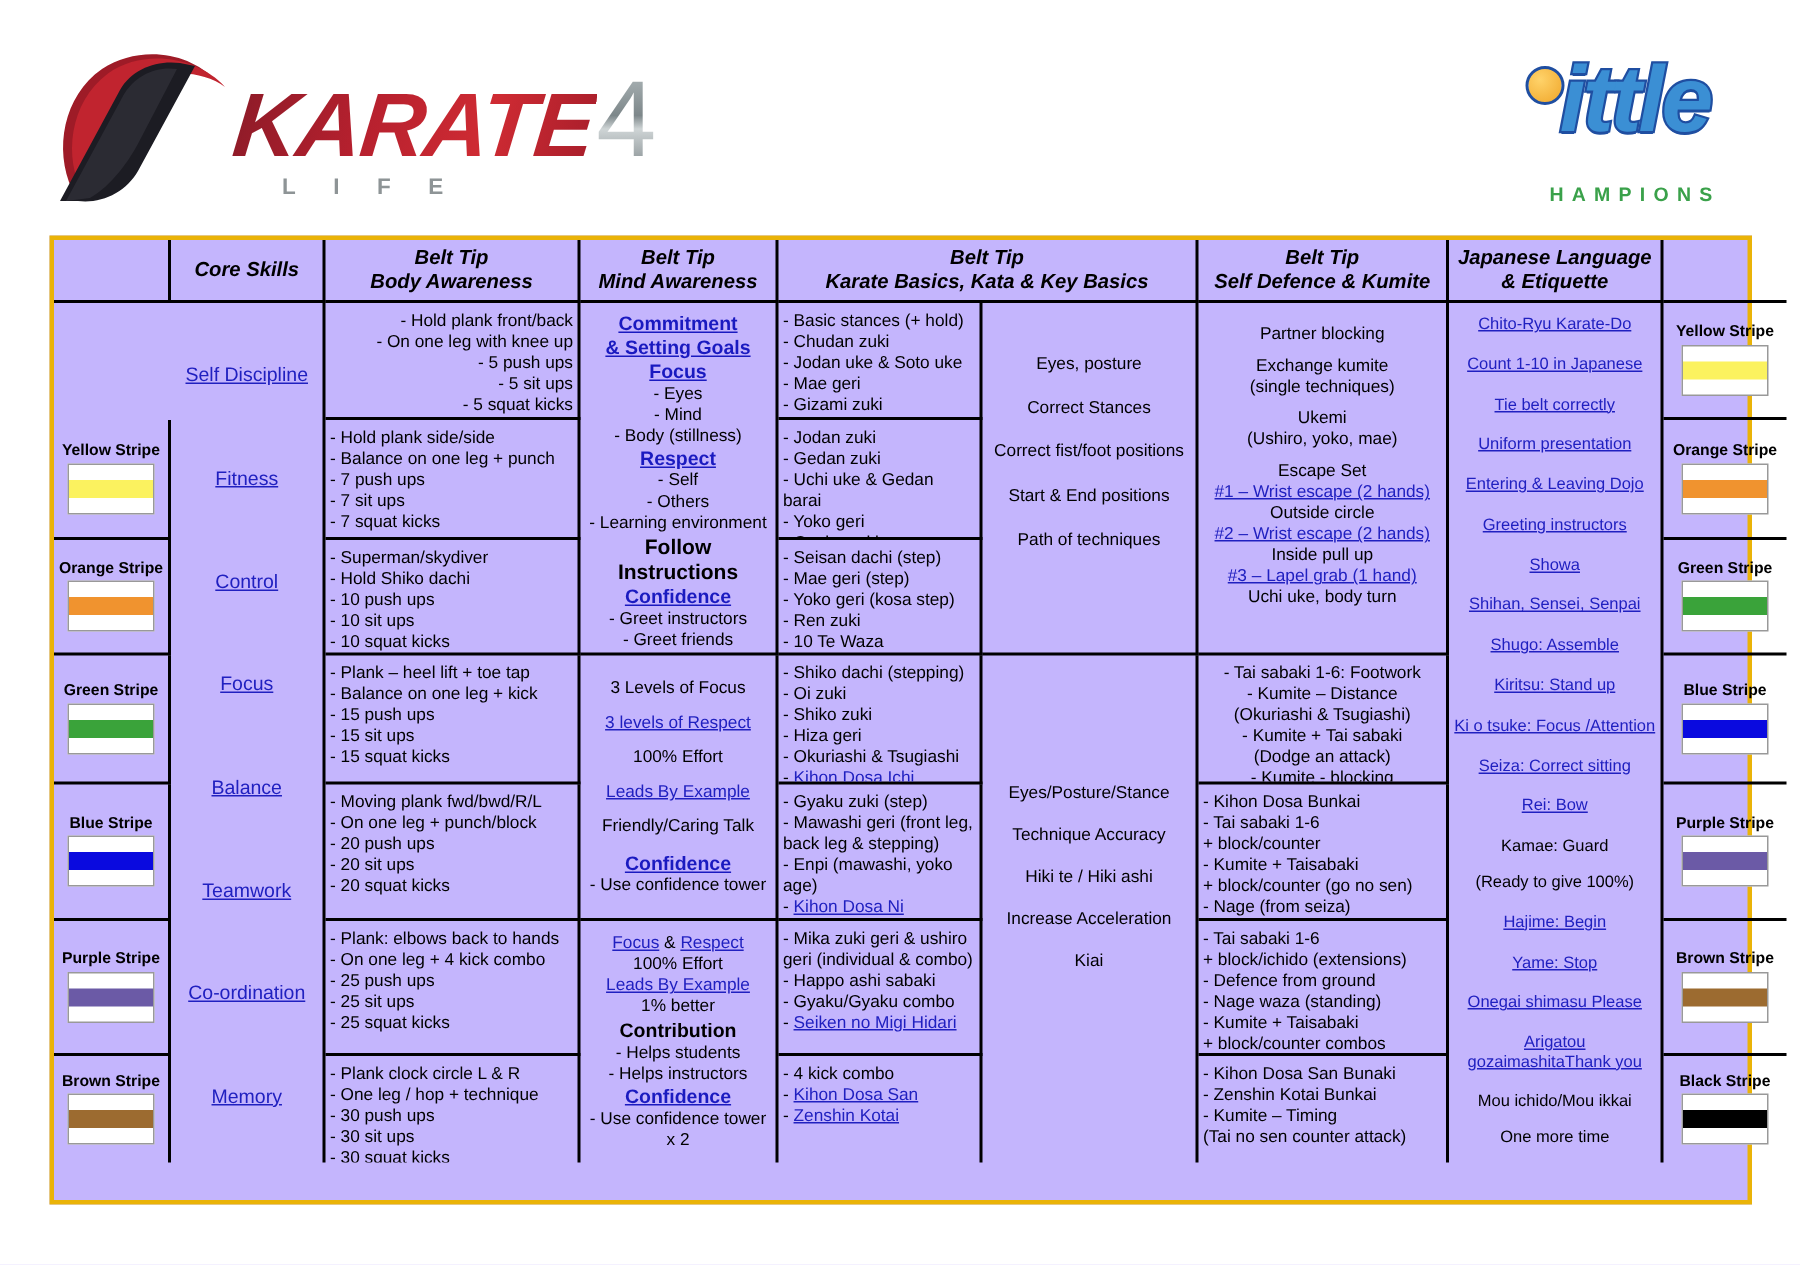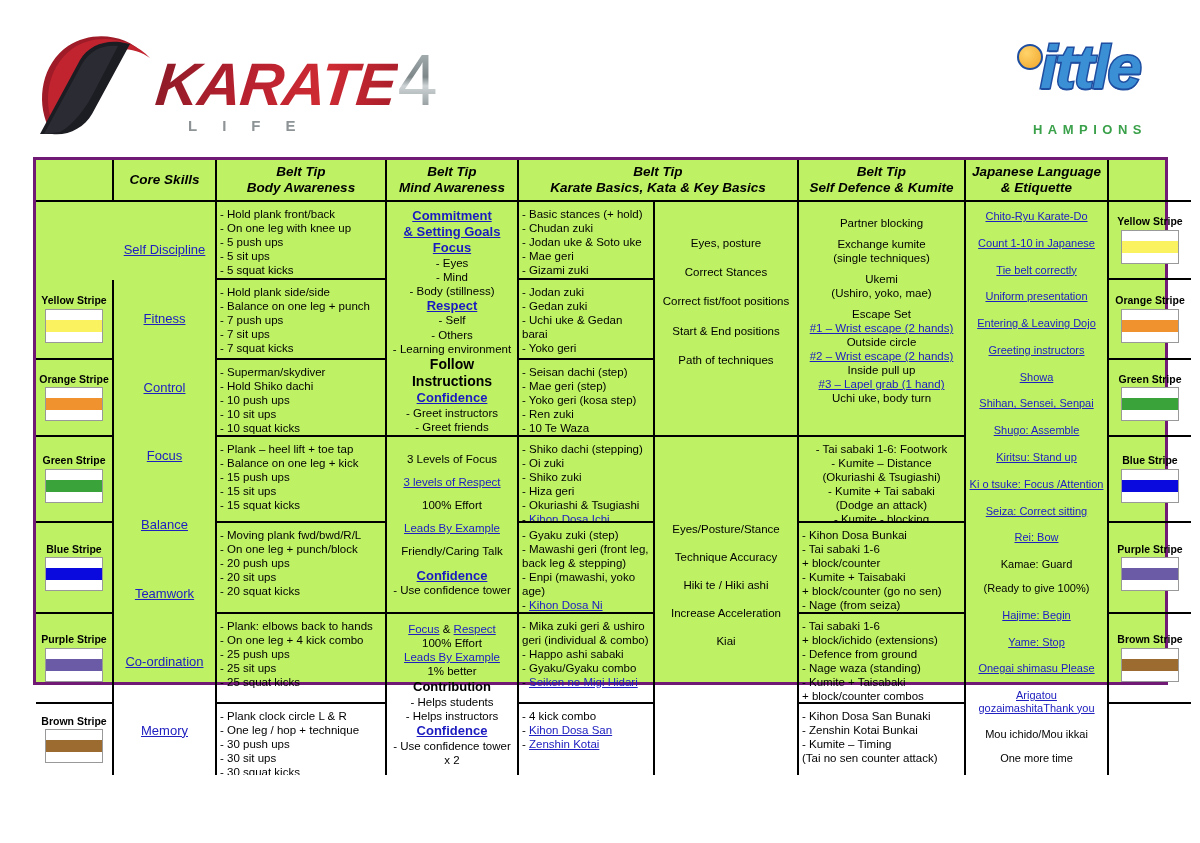--- a/index.html
+++ b/index.html
@@ -56,26 +56,26 @@
     border:2px solid #1f4ea1;
   }
   .lc-champs {
     position:absolute; left:0; top:98px; width:180px; text-align:center;
     font-size:13px; font-weight:bold; letter-spacing:5.5px; color:#3aa14a;
   }
 
   
   .grid {
     position:absolute; left:33px; top:157px;
-    width:1135px; height:528px;
-    border:3px solid #701a75;
+    width:1135px; height:646px;
+    border:3px solid #eab308;
     display:grid;
     grid-template-columns: 78px 103px 170px 132px 136px 144px 167px 143px 82px;
     grid-template-rows: 42px 78px 80px 77px 86px 91px 90px 71px;
-    background:#bef264;
+    background:#c4b5fd;
   }
   .cell {
     border-right:2px solid #000;
     border-bottom:2px solid #000;
     padding:2px 3px;
     overflow:hidden;
     font-size:11.5px;
     color:#000;
     line-height:1.22;
   }
@@ -221,31 +221,37 @@
         <div class="belt-box">
           <div class="belt-stripe" style="background: rgb(107, 90, 166);"></div>
         </div>
       </div>
       <div class="cell beltcell lastcol" style="grid-area: 7 / 9;">
         <div class="belt-label">Brown Stripe</div>
         <div class="belt-box">
           <div class="belt-stripe" style="background: rgb(156, 107, 48);"></div>
         </div>
       </div>
+      <div class="cell beltcell lastrow lastcol" style="grid-area: 8 / 9;">
+        <div class="belt-label">Black Stripe</div>
+        <div class="belt-box">
+          <div class="belt-stripe" style="background: rgb(0, 0, 0);"></div>
+        </div>
+      </div>
       <div class="cell spread lastrow" style="padding: 14px 2px 10px; grid-area: 2 / 2 / span 7;">
         <div class="lnk" style="font-size: 13px;">Self Discipline</div>
         <div class="lnk" style="font-size: 13px;">Fitness</div>
         <div class="lnk" style="font-size: 13px;">Control</div>
         <div class="lnk" style="font-size: 13px;">Focus</div>
         <div class="lnk" style="font-size: 13px;">Balance</div>
         <div class="lnk" style="font-size: 13px;">Teamwork</div>
         <div class="lnk" style="font-size: 13px; text-decoration: underline;">Co-ordination</div>
         <div class="lnk" style="font-size: 13px;">Memory</div>
       </div>
-      <div class="cell listcell" style="padding-top: 5px; grid-area: 2 / 3;">
+      <div class="cell listcell" style="padding-top: 5px; grid-area: 2 / 3; text-align: right;">
         <div>- Hold plank front/back</div>
         <div>- On one leg with knee up</div>
         <div>- 5 push ups</div>
         <div>- 5 sit ups</div>
         <div>- 5 squat kicks</div>
       </div>
       <div class="cell listcell" style="padding-top: 5px; grid-area: 3 / 3;">
         <div>- Hold plank side/side</div>
         <div>- Balance on one leg + punch</div>
         <div>- 7 push ups</div>

